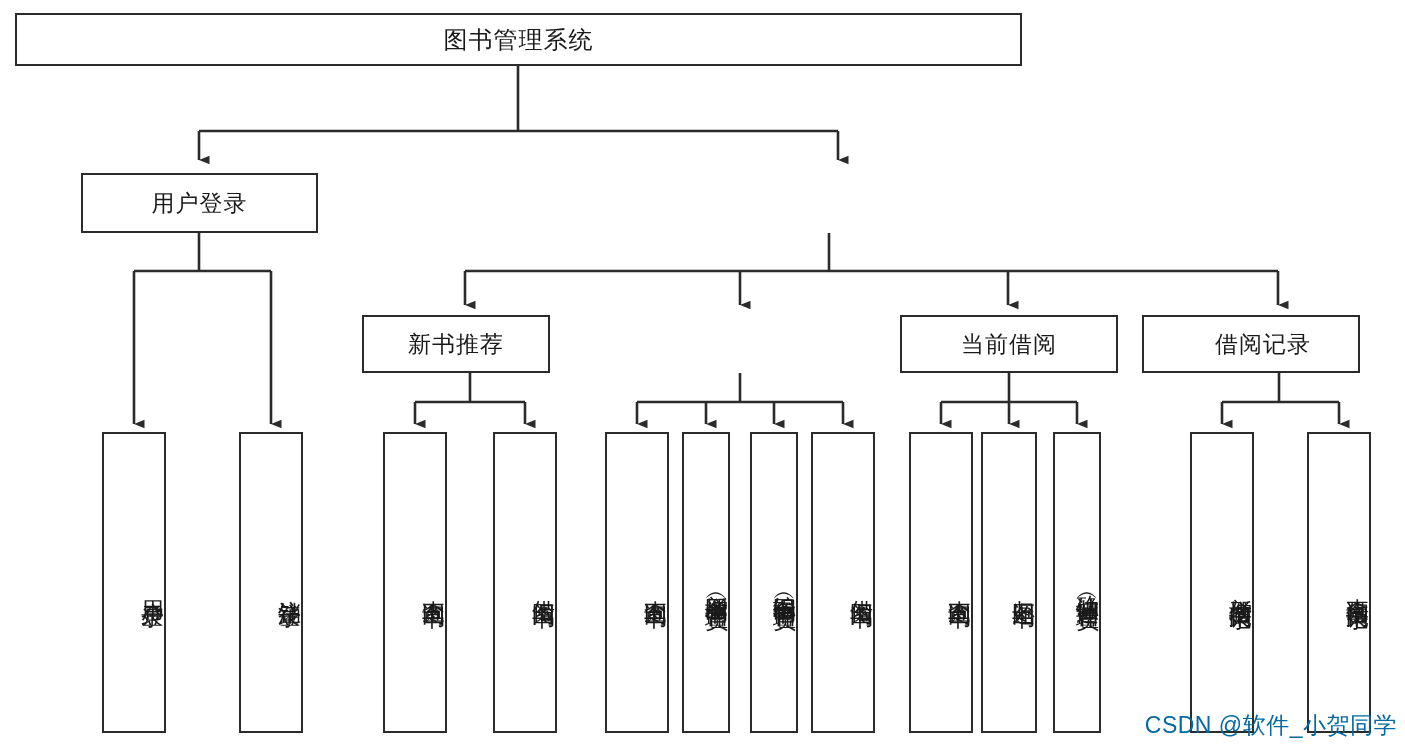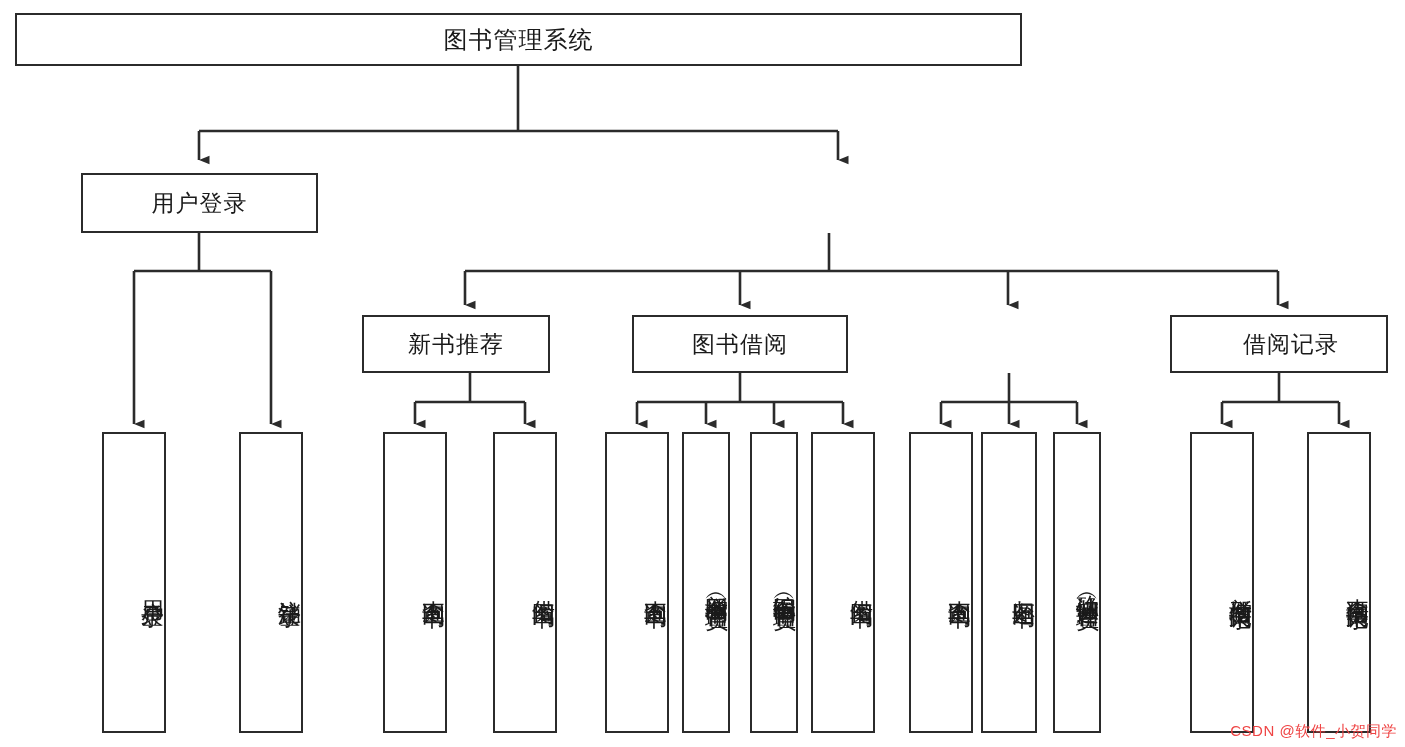--- a/index.html
+++ b/index.html
@@ -52,22 +52,22 @@
     line-height: 1.02;
     white-space: nowrap;
   }
   #title-node {
     font-size: 24px;
   }
   #watermark {
     position: absolute;
     right: 8px;
     bottom: 6px;
-    font-size: 15px;
-    color: #ef4444;
+    font-size: 23px;
+    color: #0369a1;
     letter-spacing: 0.5px;
     white-space: nowrap;
   }
 </style>
 </head>
 <body>
 
 <div id="canvas">
 
   <svg class="wires" viewBox="0 0 1405 747">
@@ -126,26 +126,26 @@
 
   <div class="node horiz" style="left:81px; top:173px; width:237px; height:60px;">
     <span>用户登录</span>
   </div>
 
 
   <div class="node horiz" style="left:362px; top:315px; width:188px; height:58px;">
     <span>新书推荐</span>
   </div>
 
-  <div class="node horiz" style="left:632px; top:315px; width:216px; height:58px;">
-    <span>图书借阅</span>
-  </div>
-
-
-  <div class="node horiz" style="left:1170px; top:315px; width:218px; height:58px;padding-left:24px;">
+
+  <div class="node horiz" style="left:900px; top:315px; width:218px; height:58px;">
+    <span>当前借阅</span>
+  </div>
+
+  <div class="node horiz" style="left:1142px; top:315px; width:218px; height:58px;padding-left:24px;">
     <span>借阅记录</span>
   </div>
 
   <div class="node vert" style="left:102px; top:432px; width:64px; height:301px;">
     <span class="vtxt">用户登录</span>
   </div>
 
   <div class="node vert" style="left:239px; top:432px; width:64px; height:301px;">
     <span class="vtxt">注销登录</span>
   </div>

